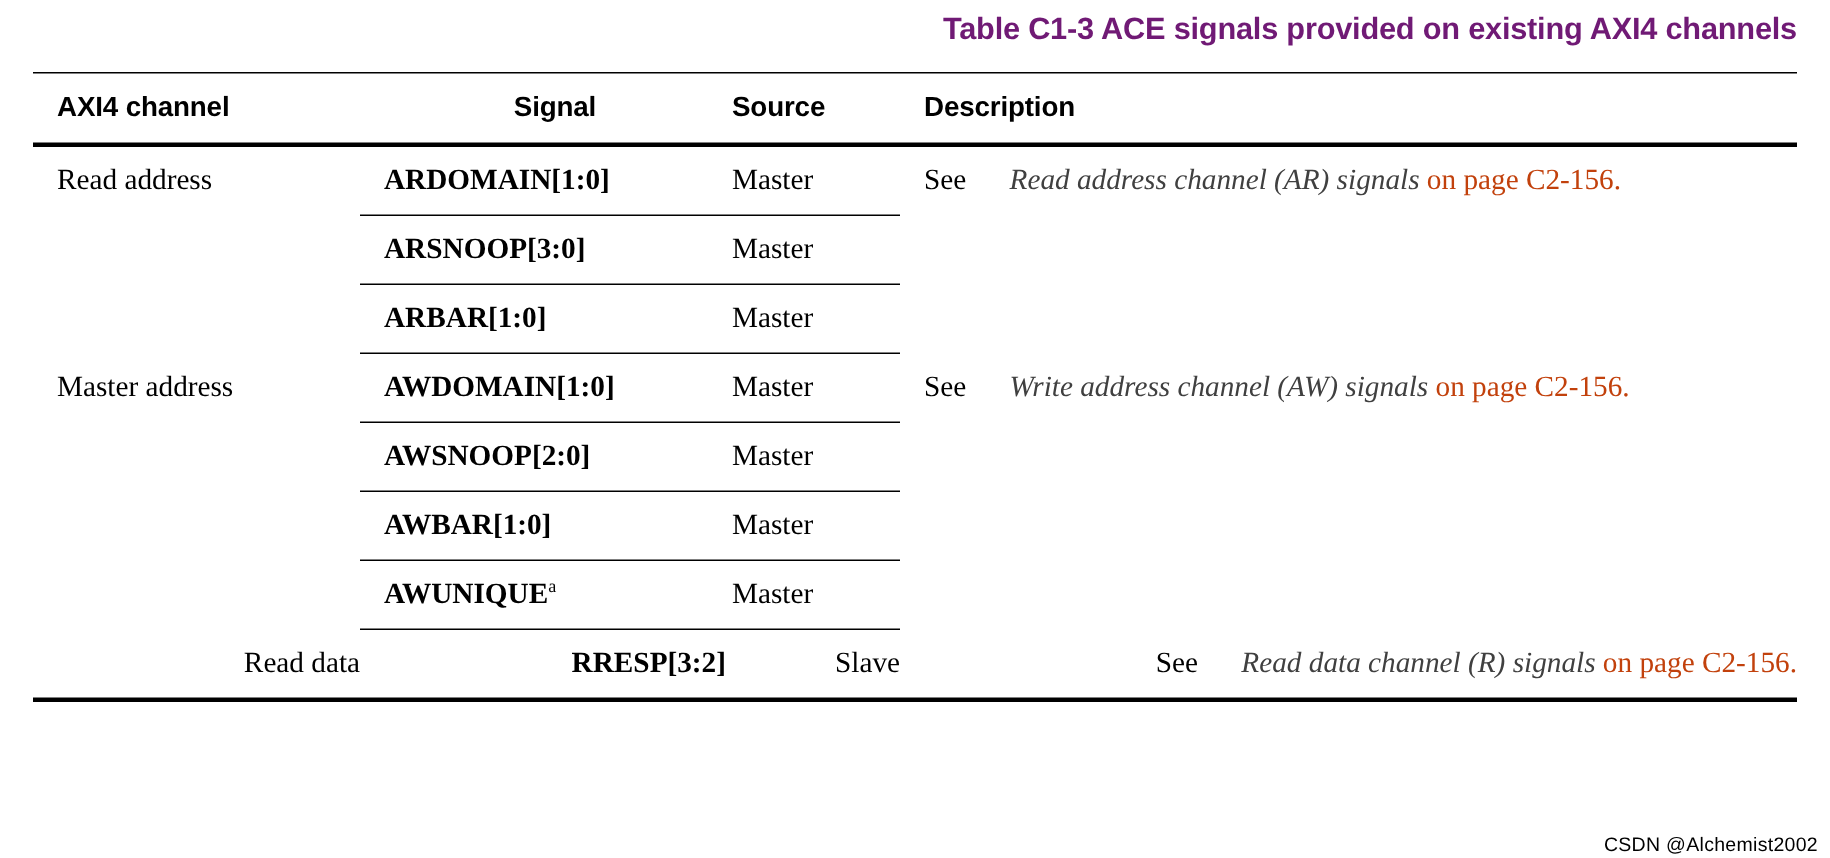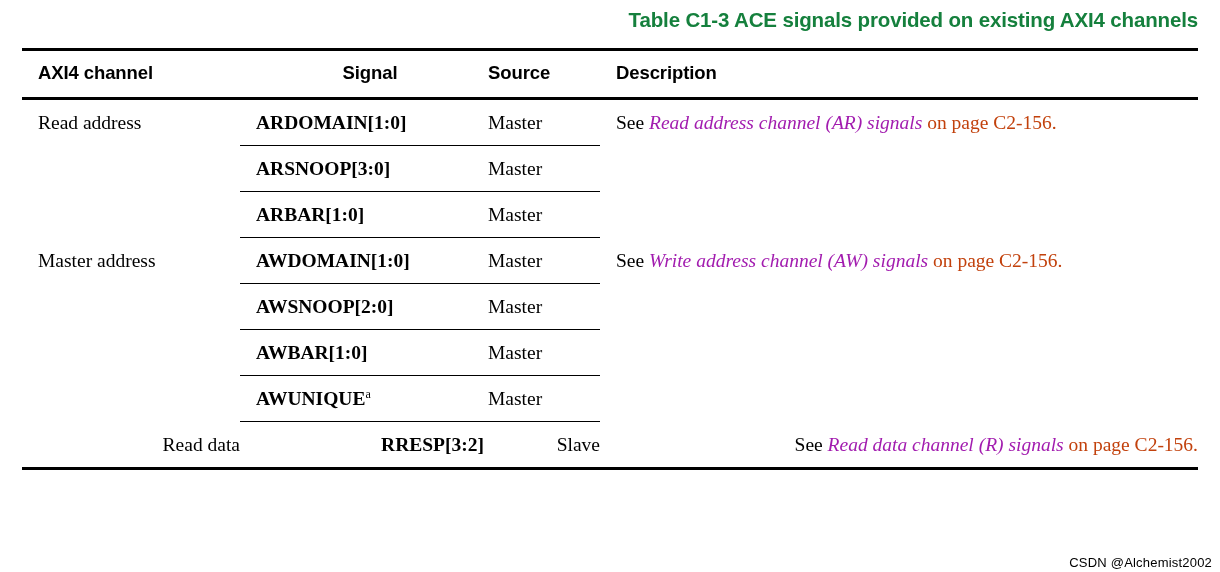--- a/index.html
+++ b/index.html
@@ -20,21 +20,21 @@
   .caption {
     position: absolute;
     left: 22px;
     top: 8px;
     width: 1176px;
     text-align: right;
     font-family: "Liberation Sans", "DejaVu Sans", sans-serif;
     font-weight: bold;
     font-size: 20.5px;
     letter-spacing: -0.15px;
-    color: #15803d;
+    color: #701a75;
     white-space: nowrap;
   }
 
   
   .table-wrap {
     position: absolute;
     left: 22px;
     top: 48px;
     width: 1176px;
   }
@@ -49,21 +49,21 @@
   col.c-desc  { width: 598px; }
 
   
   thead th {
     font-family: "Liberation Sans", "DejaVu Sans", sans-serif;
     font-weight: bold;
     font-size: 18.5px;
     letter-spacing: -0.1px;
     text-align: left;
     padding: 11px 0 13px 0;
-    border-top: 3px solid #000000;
+    border-top: 1px solid #000000;
     border-bottom: 3px solid #000000;
     vertical-align: bottom;
     white-space: nowrap;
   }
   thead th.th-chan { padding-left: 16px; }
   thead th.th-sig  { padding-left: 16px; text-align: center; }
   thead th.th-src  { padding-left: 4px;  }
   thead th.th-desc { padding-left: 16px; }
 
   
@@ -95,22 +95,23 @@
   }
 
   sup.fn {
     font-weight: normal;
     font-size: 0.62em;
     vertical-align: super;
     line-height: 0;
   }
 
   .lnk {
-    color: #a21caf;
+    color: #404040;
     font-style: italic;
+    margin-left: 24px;
   }
   .lnk-tail {
     color: #c2410c;
     font-style: normal;
   }
 
   
   .watermark {
     position: absolute;
     right: 8px;

